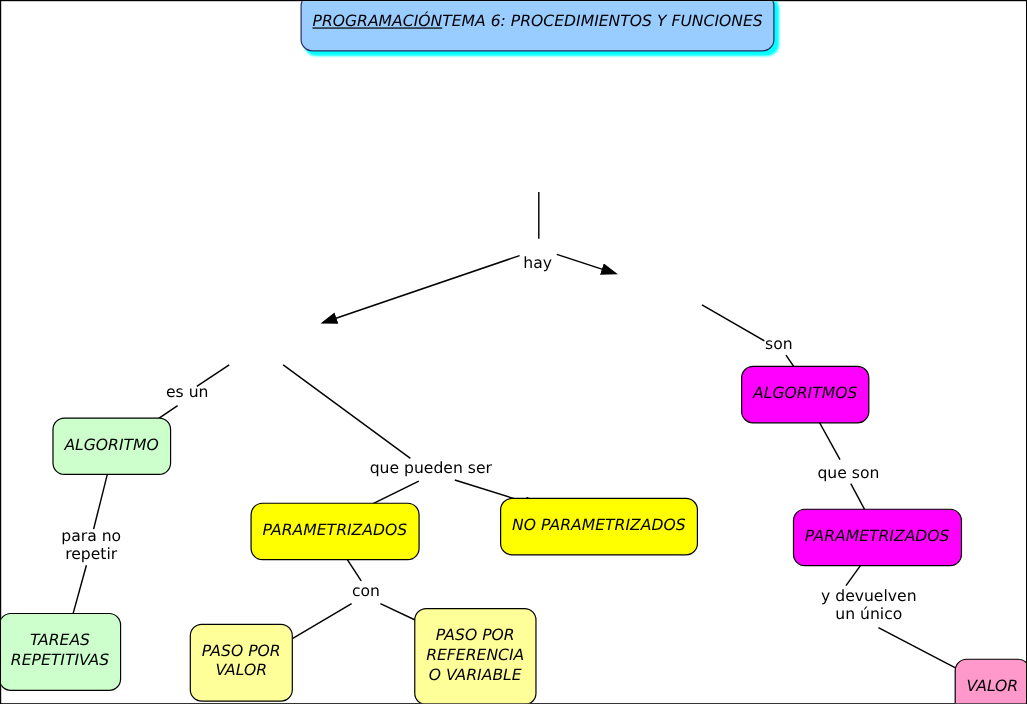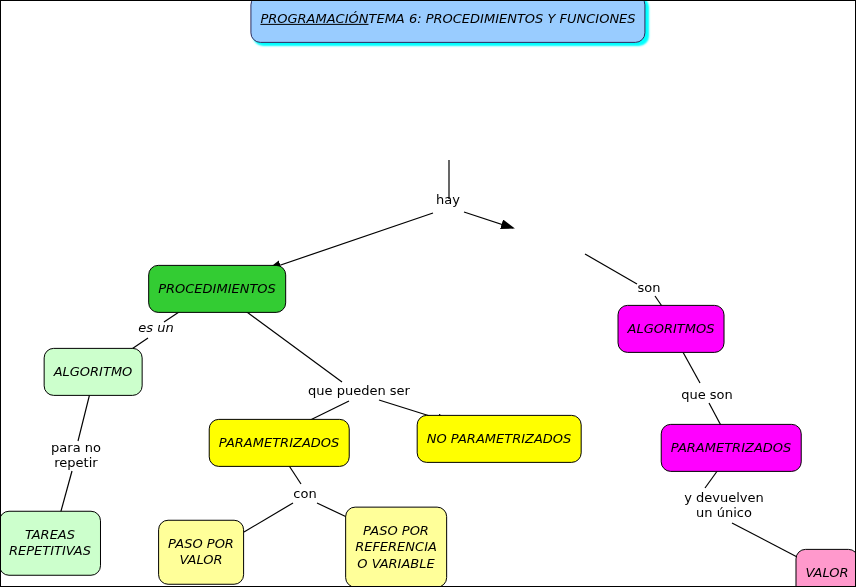--- a/index.html
+++ b/index.html
@@ -100,21 +100,20 @@
       <line x1="731" y1="522" x2="800" y2="558"></line>
     </g>
   </svg>
 
   <div class="node blue" style="left: 447px; top: 18px; background-color: rgb(153, 204, 255);">
     <span style="text-decoration:underline;">PROGRAMACIÓN</span><span> TEMA 6: PROCEDIMIENTOS Y FUNCIONES</span>
   </div>
 
 
 
-  <div class="node" style="left: 216px; top: 288px; background-color: rgb(51, 204, 51);">PROCEDIMIENTOS</div>
 
   <div class="node" style="left: 49px; top: 542px; background-color: rgb(204, 255, 204);">TAREAS
 REPETITIVAS</div>
 
   <div class="node" style="left: 92px; top: 371px; background-color: rgb(204, 255, 204);">ALGORITMO</div>
 
   <div class="node" style="left: 278px; top: 442px; background-color: rgb(255, 255, 0);">PARAMETRIZADOS</div>
 
   <div class="node" style="left: 498px; top: 438px; background-color: rgb(255, 255, 0);">NO PARAMETRIZADOS</div>
 
@@ -124,23 +123,23 @@
   <div class="node" style="left: 395px; top: 546px; background-color: rgb(255, 255, 153);">PASO POR
 REFERENCIA
 O VARIABLE</div>
 
   <div class="node" style="left: 670px; top: 328px; background-color: rgb(255, 0, 255); text-align: right;">ALGORITMOS</div>
 
   <div class="node" style="left: 730px; top: 447px; background-color: rgb(255, 0, 255);">PARAMETRIZADOS</div>
 
   <div class="node" style="left: 826px; top: 572px; background-color: rgb(255, 153, 204);">VALOR</div>
 
-  <div class="link-label" style="left:447px; top:192px;">hay</div>
+  <div class="link-label" style="left:447px; top:212px;">hay</div>
 
-  <div class="link-label" style="left:155px; top:320px;font-style:italic;">es un</div>
+  <div class="link-label" style="left:155px; top:320px;">es un</div>
 
   <div class="link-label" style="left:75px; top:440px;">para no
 repetir</div>
 
   <div class="link-label" style="left:358px; top:383px;">que pueden ser</div>
 
   <div class="link-label" style="left:304px; top:486px;">con</div>
 
   <div class="link-label" style="left:648px; top:280px;">son</div>
 

